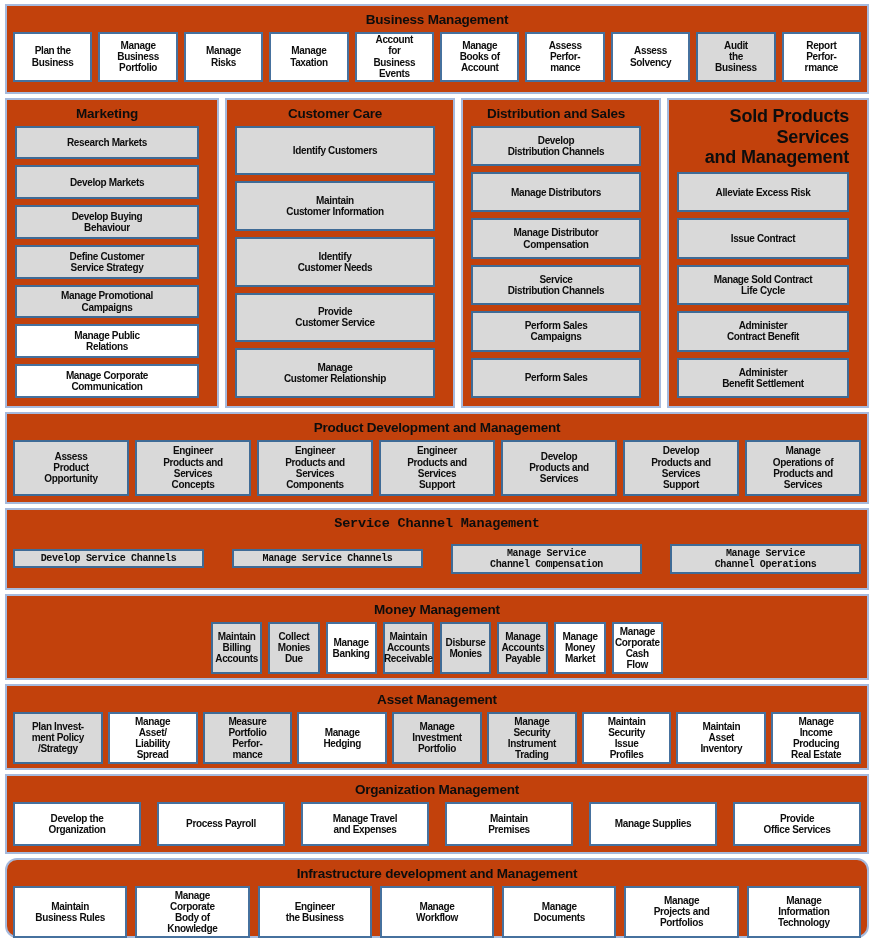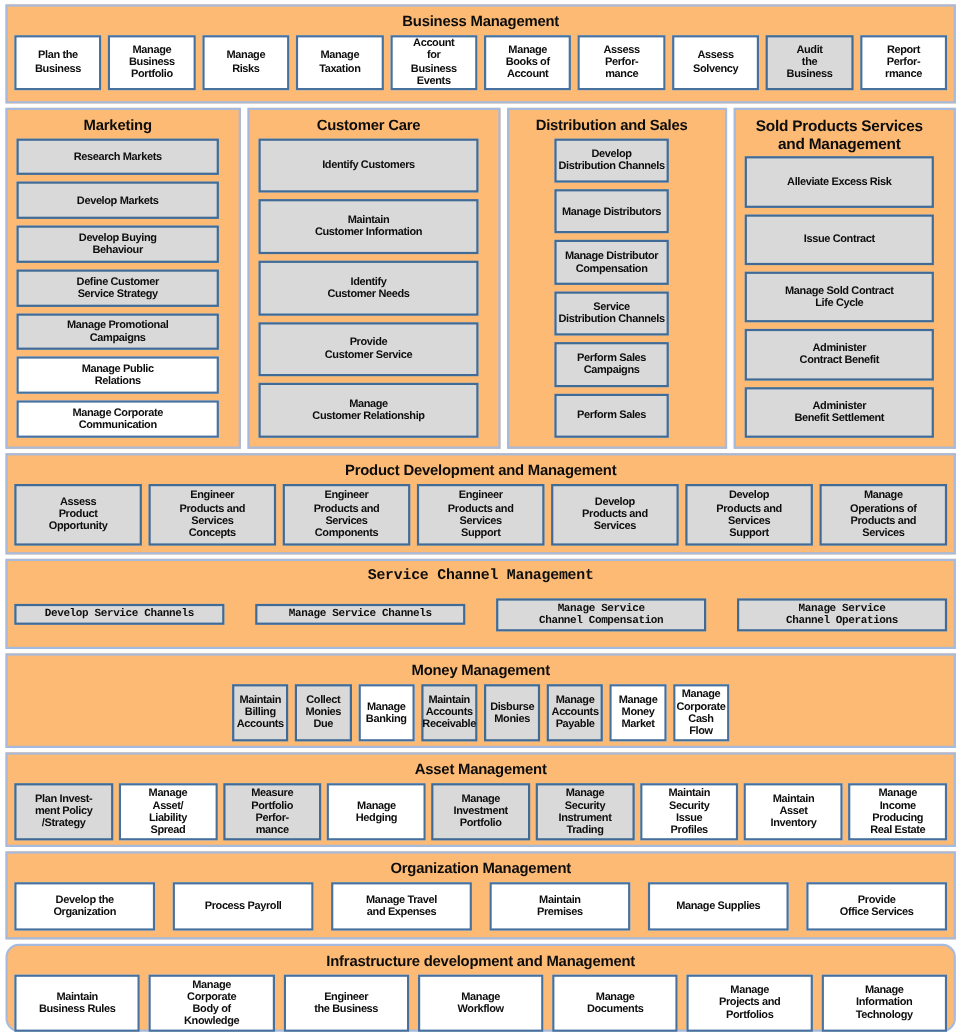--- a/index.html
+++ b/index.html
@@ -21,37 +21,38 @@
     box-sizing: border-box;
     padding: 4px 5px 3px 5px;
     display: flex;
     flex-direction: column;
     gap: 4px;
   }
 
   
   .panel {
     border: 2px solid #a6badd;
-    background: #fdba74;
+    background: #c2410c;
     box-sizing: border-box;
     padding: 4px 6px 6px 6px;
     display: flex;
     flex-direction: column;
   }
   .panel-title {
     text-align: center;
     font-weight: bold;
     font-size: 13.5px;
     letter-spacing: -0.2px;
     line-height: 1.15;
     padding: 2px 0 4px 0;
     color: #0d0d0d;
   }
   .panel-title.small {
-    font-size: 14px;
+    font-size: 18px;
+    text-align: right;
   }
 
   
   .row {
     display: flex;
     flex: 1 1 auto;
     align-items: stretch;
     gap: 6px;
   }
   .col {
@@ -95,21 +96,21 @@
   
   #mid-group {
     display: flex;
     gap: 6px;
     height: 310px;
     flex: 0 0 310px;
   }
   #mid-group .panel { padding: 4px 18px 8px 8px; }
   #pnl-marketing   { width: 214px; flex: 0 0 214px; }
   #pnl-customer    { width: 230px; flex: 0 0 230px; }
-  #pnl-distribution{ width: 200px; flex: 0 0 200px; align-items: center; }
+  #pnl-distribution{ width: 200px; flex: 0 0 200px; }
   #pnl-sold        { flex: 1 1 auto; }
   #mid-group .col { gap: 6px; }
   #mid-group .box { min-height: 0; }
 
   
   #sec-product { height: 92px; flex: 0 0 92px; }
   #sec-product .row { flex: 1 1 auto; }
 
   
   #sec-service { height: 82px; flex: 0 0 82px; font-family: Liberation Mono, monospace; }

